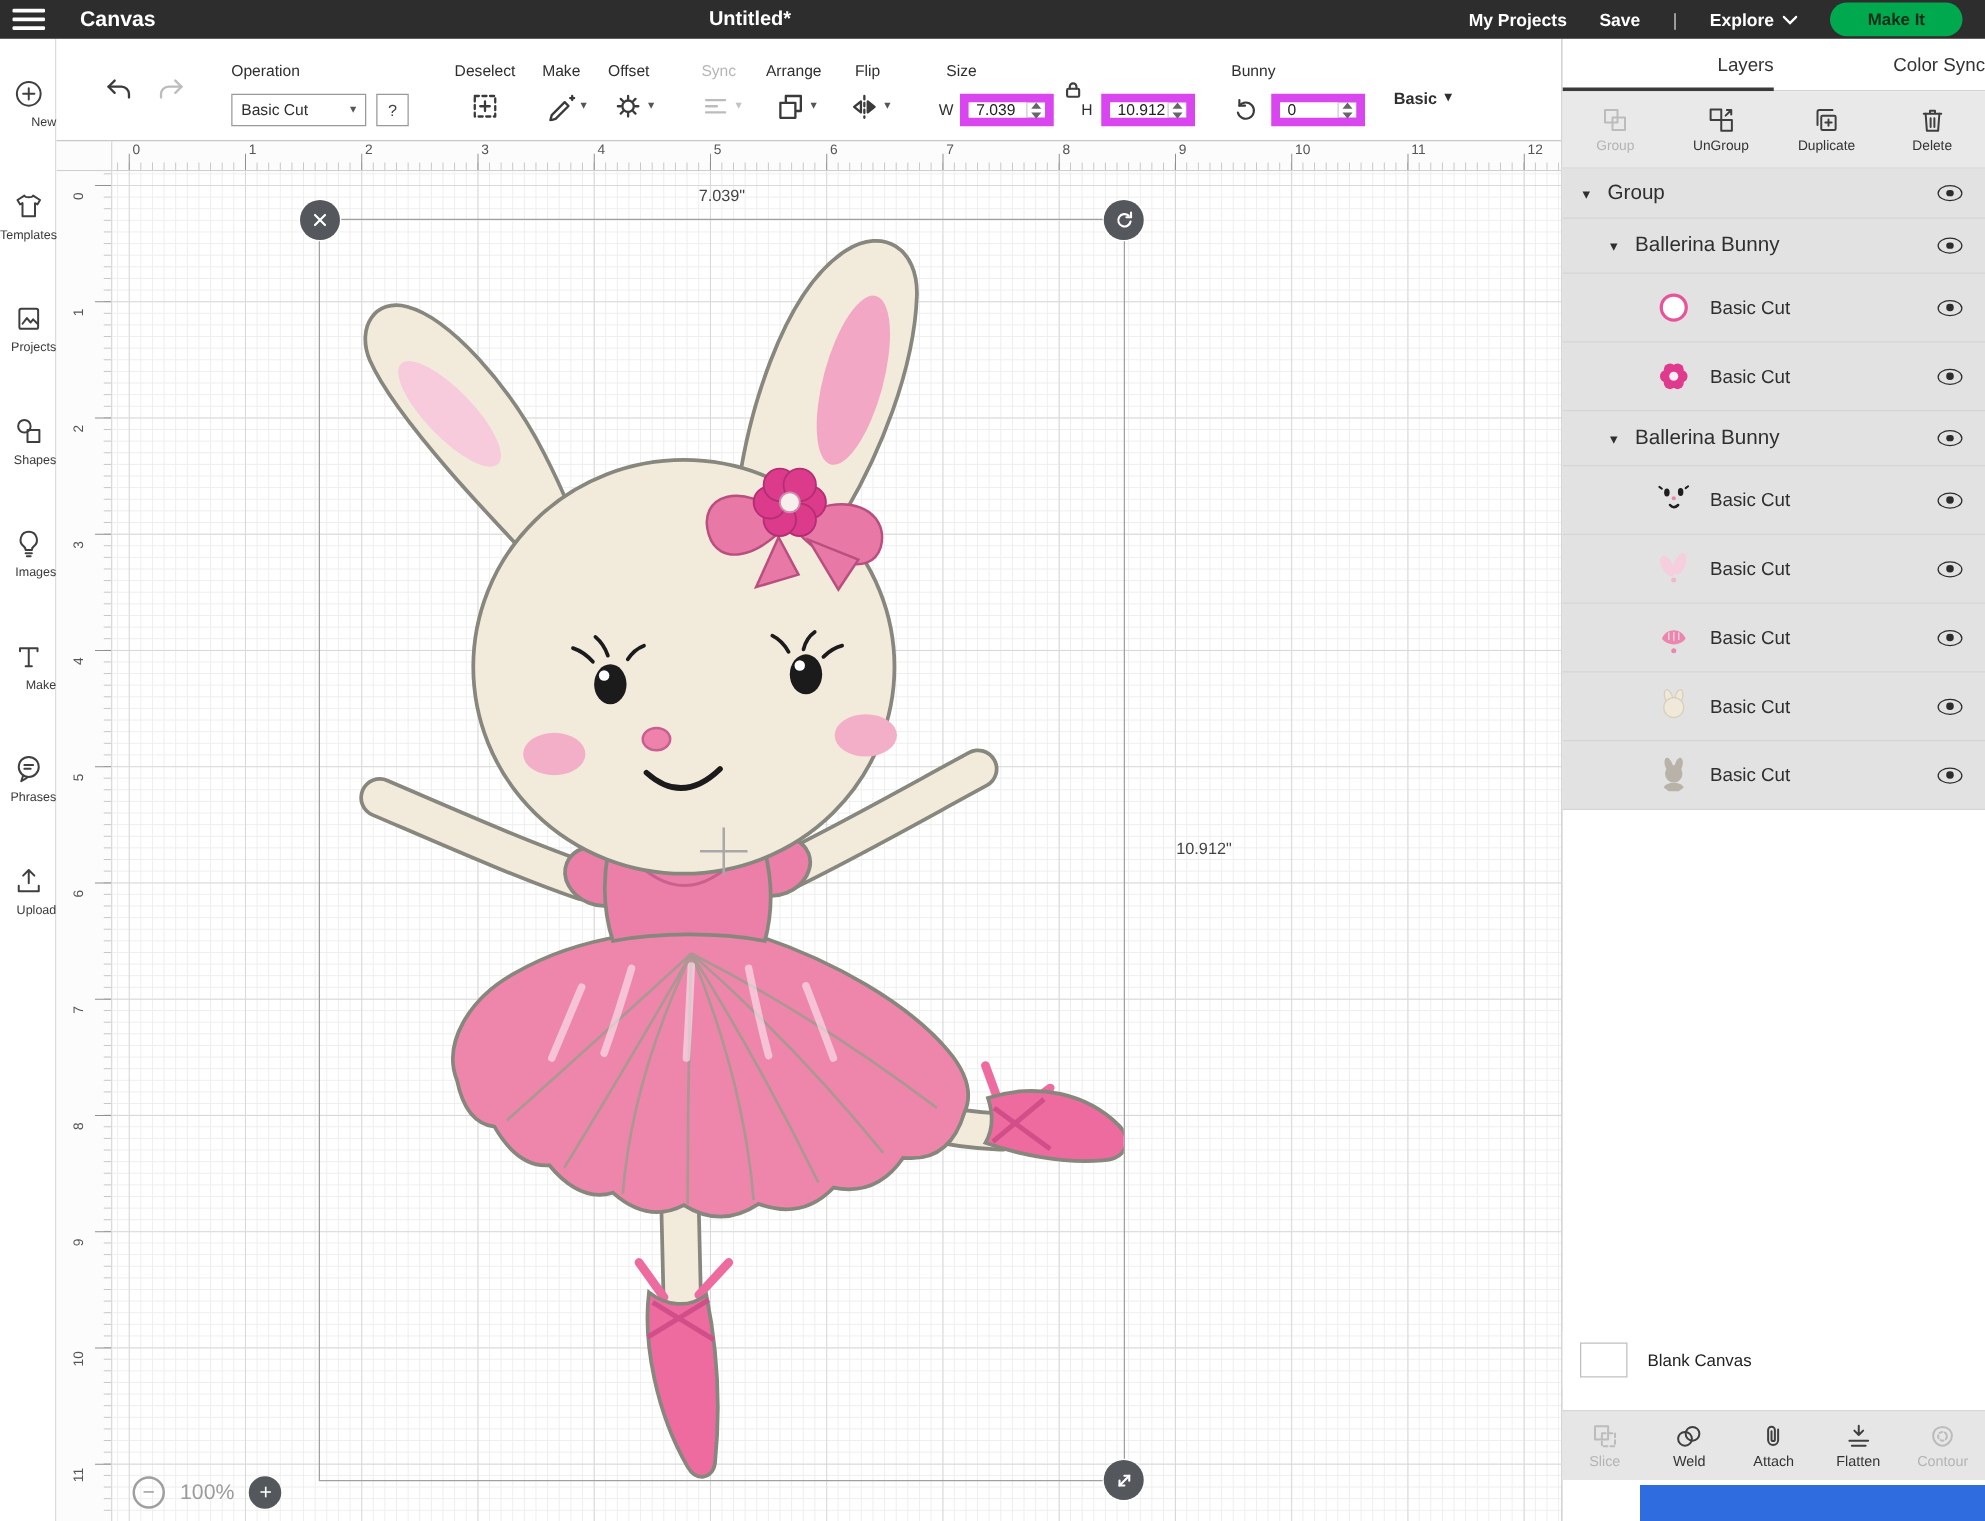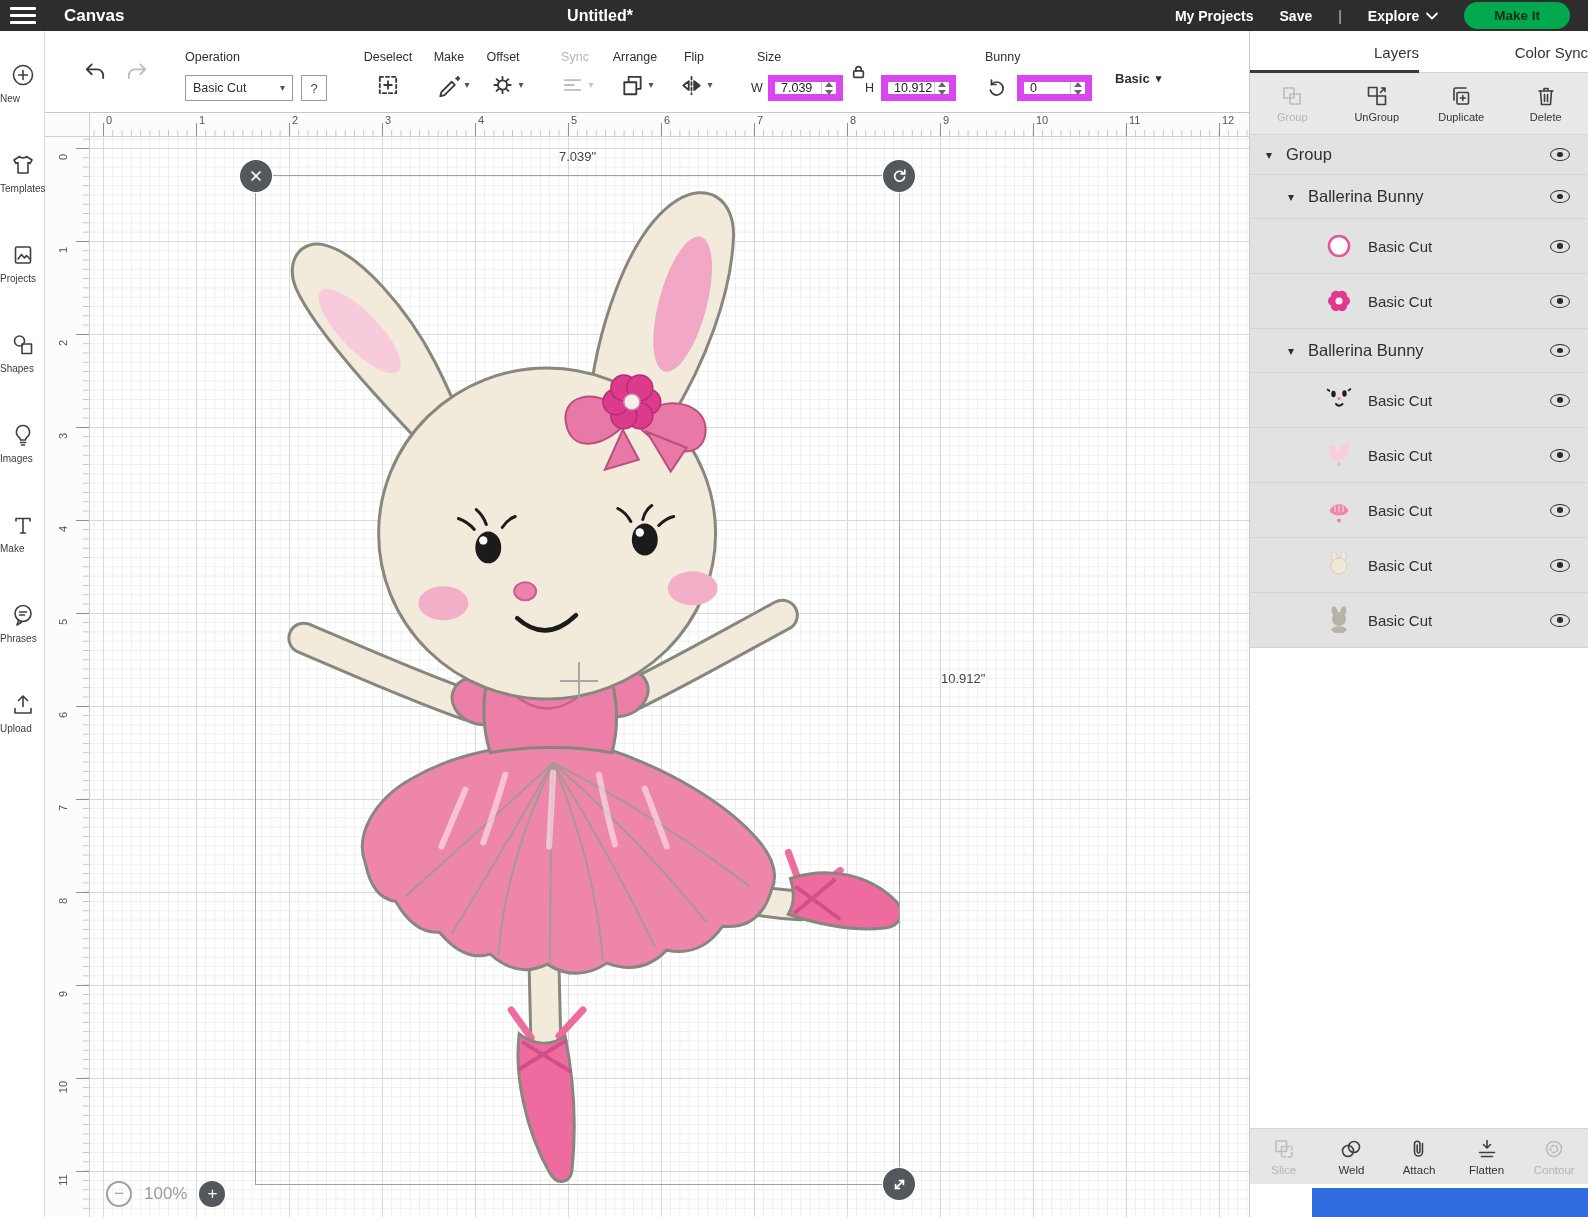--- a/index.html
+++ b/index.html
@@ -15,21 +15,21 @@
   .hamburger span{display:block;height:3px;background:#fff;border-radius:1px}
   .tb-app{font-size:17px;font-weight:700;margin-left:18px}
   .tb-doc{position:absolute;left:600px;transform:translateX(-50%);font-size:16px;font-weight:700}
   .tb-right{margin-left:auto;display:flex;align-items:center;gap:26px;padding-right:18px;font-size:14px;font-weight:700}
   .tb-link{cursor:pointer;display:flex;align-items:center;gap:7px}
   .tb-sep{opacity:.7;font-weight:400}
   .make-it{background:#00a94e;color:#0b2e18;font-weight:700;font-size:13.5px;border:none;border-radius:14px;padding:6px 30px;cursor:pointer;font-family:inherit}
 
   
   .sidebar{position:absolute;left:0;top:31px;width:45px;bottom:0;background:#fff;border-right:1px solid #ddd;z-index:30}
-  .side-item{position:absolute;left:0;width:45px;text-align:left;cursor:pointer}
+  .side-item{position:absolute;left:0;width:45px;text-align:right;cursor:pointer}
   .side-item svg{margin:0 auto}
   .side-item .slabel{display:block;margin-top:5px;font-size:10px;color:#3a3a3a;white-space:nowrap}
 
   
   .toolbar{position:absolute;left:45px;top:31px;width:1204px;height:82px;background:#fff;border-bottom:1px solid #c8c8c8;z-index:20}
   .t-abs{position:absolute}
   .t-label{font-size:12.5px;color:#2f2f2f}
   .t-label.center{transform:translateX(-50%)}
   .t-label.dis{color:#b6b6b6}
   .col-ic{position:absolute;transform:translateX(-50%);display:flex;align-items:center;gap:4px;cursor:pointer}
@@ -642,20 +642,24 @@
             <ellipse cx="19" cy="7" rx="3" ry="6" transform="rotate(14 19 7)"></ellipse>
             <circle cx="15" cy="14" r="7"></circle>
             <path d="M7 25c2-5 14-5 16 0l-4 3h-8Z"></path>
           </g>
         </svg>
       <span class="rlabel">Basic Cut</span>
       <span class="eye"></span>
     </div>
   </div>
 
+  <div class="blankrow">
+    <span class="swatch"></span>
+    <span class="blabel">Blank Canvas</span>
+  </div>
 
   <div class="lbottom">
     <div class="pact2 disabled">
       <svg width="24" height="24" viewBox="0 0 24 24">
           <g class="lic dis-ic">
             <rect x="4" y="4" width="10.5" height="10.5"></rect>
             <rect x="9.5" y="9.5" width="10.5" height="10.5" stroke-dasharray="3 2.4"></rect>
           </g>
         </svg>
       <span>Slice</span>

